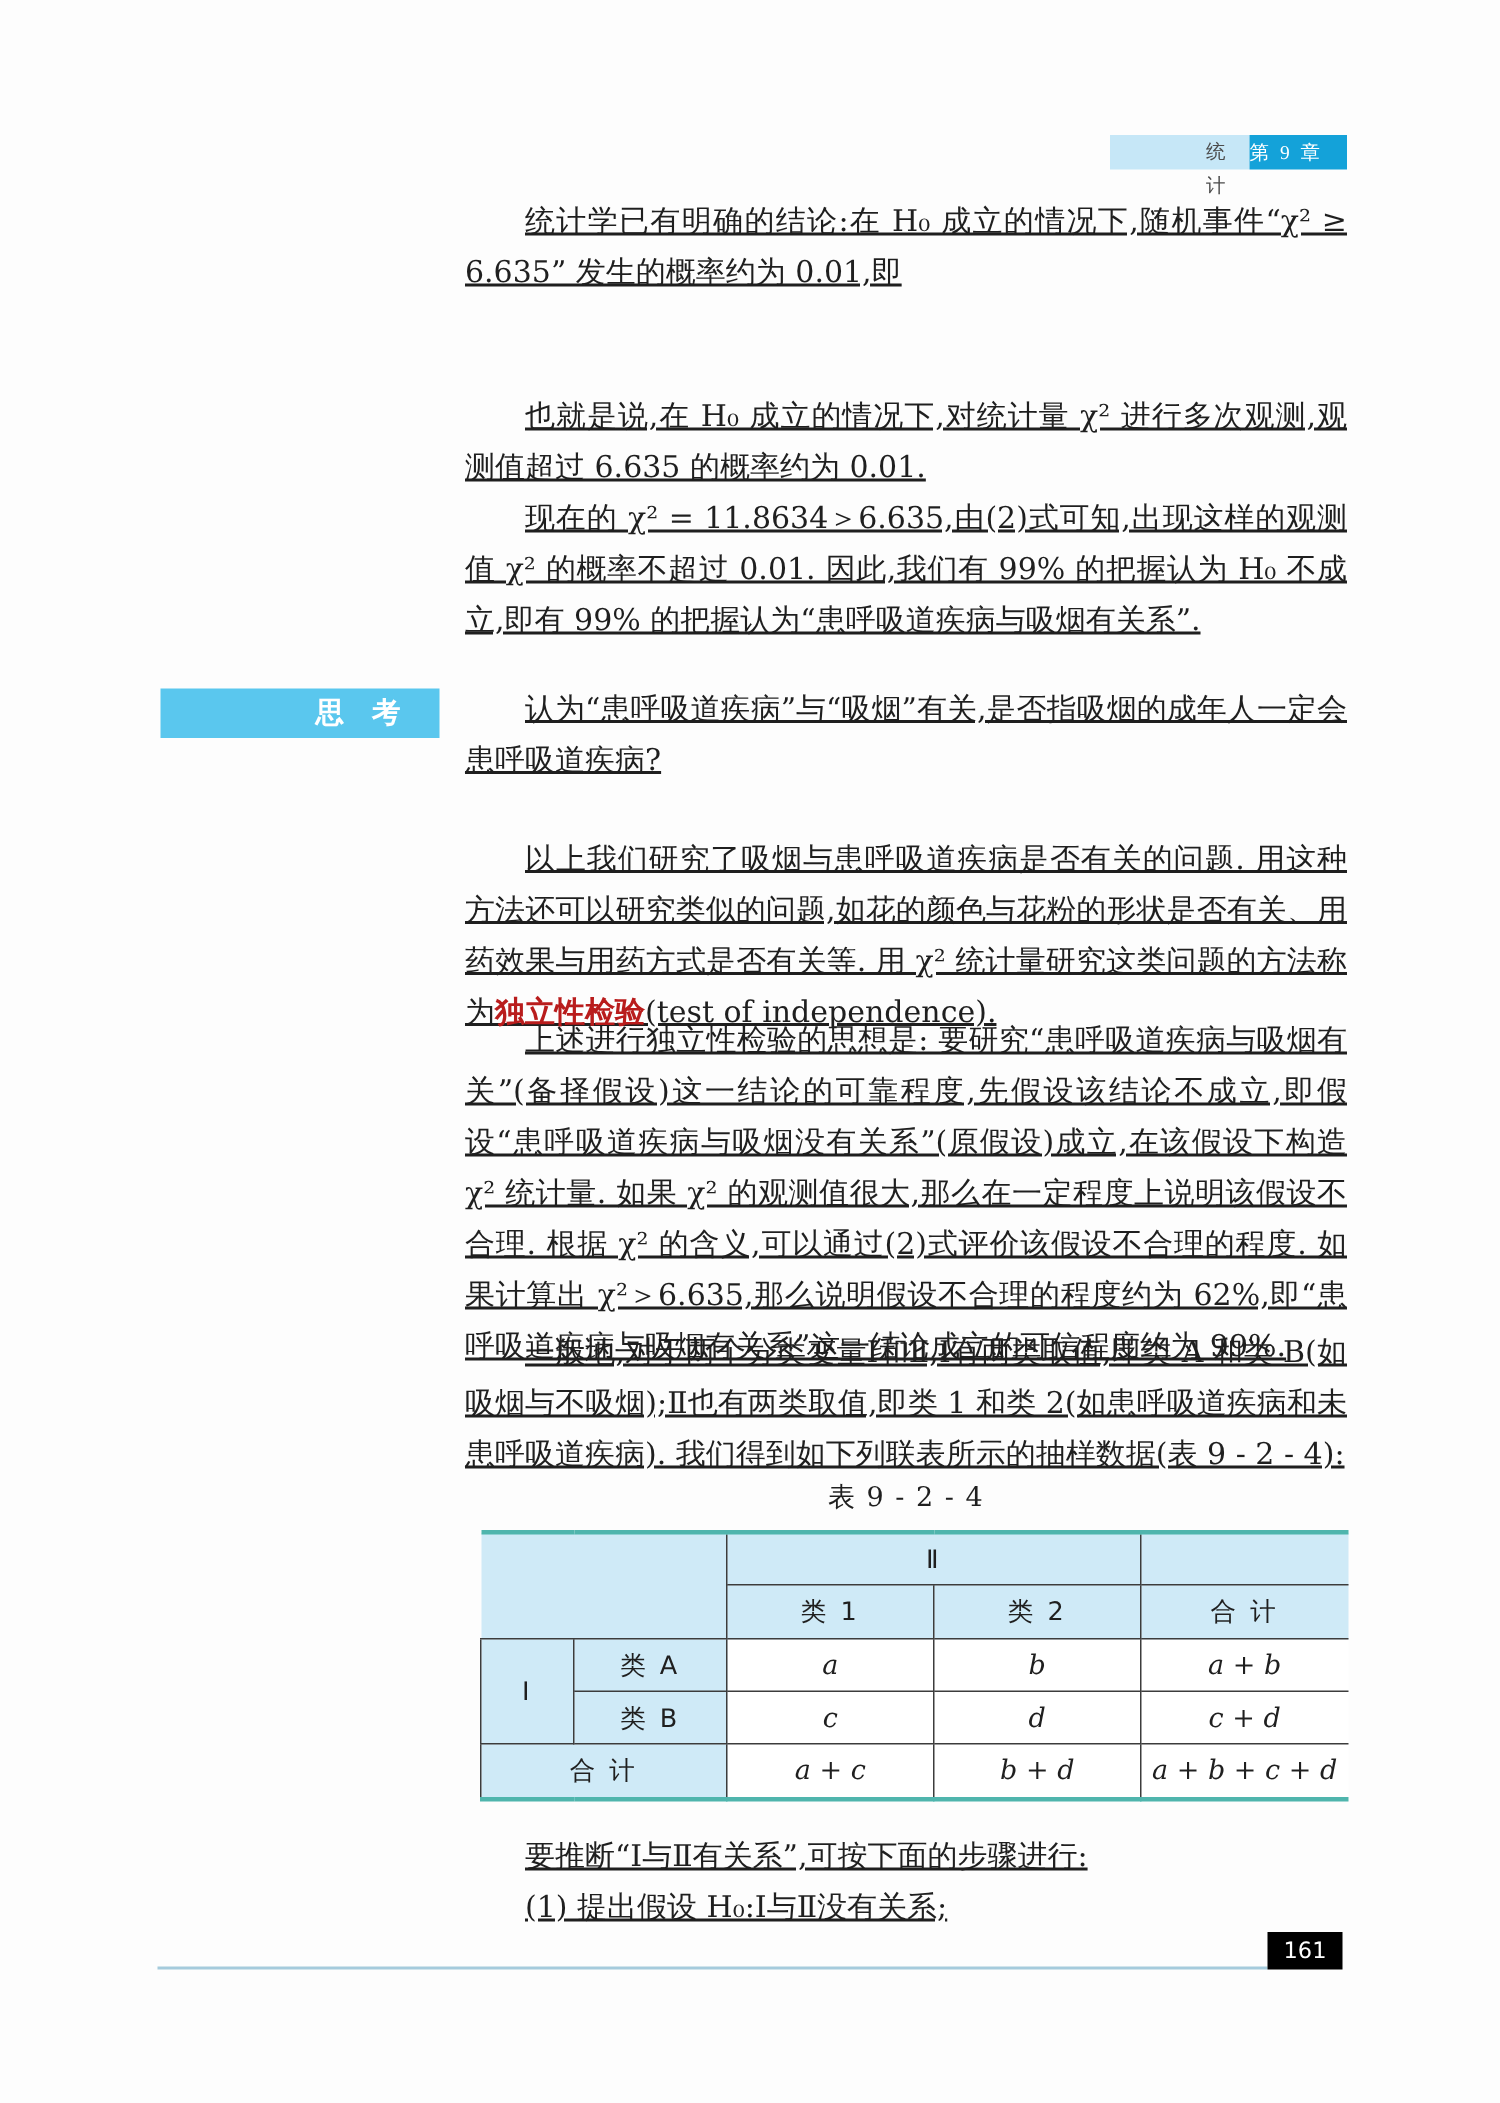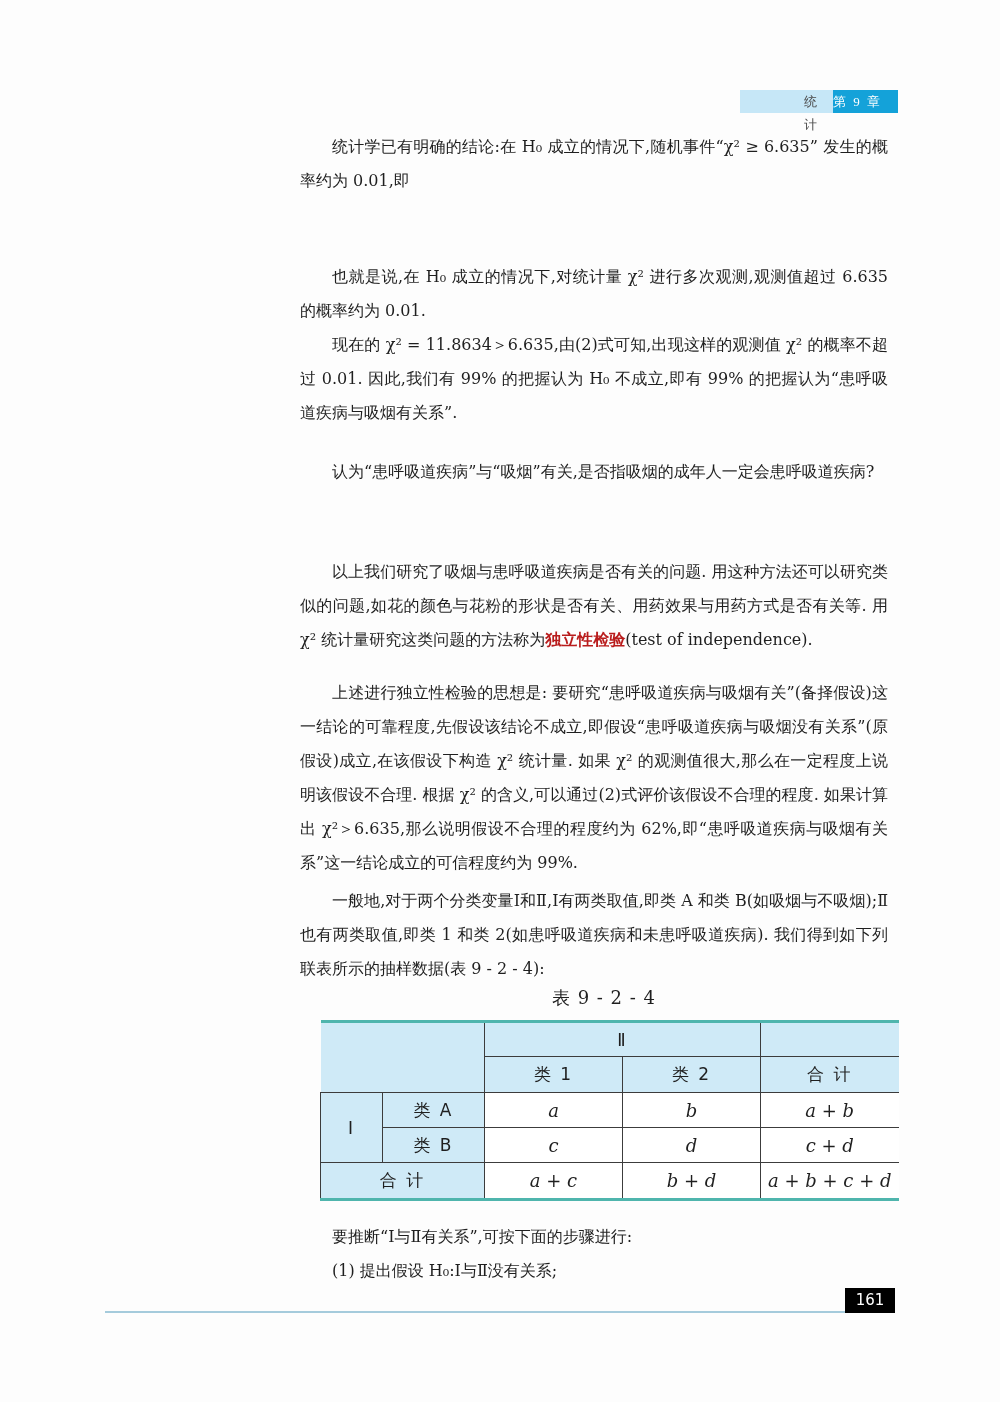--- a/index.html
+++ b/index.html
@@ -21,24 +21,25 @@
   }
   .hdr-chapter{
     position:absolute;left:833px;top:90px;width:65px;height:23px;
     background:#14a2d9;color:#ffffff;
     font-family:Liberation Serif, serif;
     font-size:13px;line-height:23px;text-align:left;letter-spacing:2px;
   }
 
   
   .para{
-    position:absolute;left:300px;width:588px;
-    font-size:16px;line-height:34px;
+    position:absolute;left:310px;width:588px;
+    font-size:20px;line-height:34px;
     text-align:justify;text-indent:2em;
     margin:0;
+    text-decoration:underline;
   }
   .term{color:#b91c1c;font-weight:bold;}
 
   
   .formula{position:absolute;left:310px;width:588px;height:34px;font-size:20px;line-height:34px;}
   .formula-body{display:block;text-align:center;}
   .formula-lhs{font-style:italic;}
   .formula-tag{position:absolute;right:0;top:0;}
 
   
@@ -92,20 +93,21 @@
   <div class="hdr-subject">统 计</div>
   <div class="hdr-chapter">第 9 章</div>
 
   <p class="para" style="top:130px">统计学已有明确的结论:在 H₀ 成立的情况下,随机事件“χ² ≥ 6.635” 发生的概率约为 0.01,即</p>
 
 
   <p class="para" style="top:260px">也就是说,在 H₀ 成立的情况下,对统计量 χ² 进行多次观测,观测值超过 6.635 的概率约为 0.01.</p>
 
   <p class="para" style="top:328px">现在的 χ² = 11.8634＞6.635,由(2)式可知,出现这样的观测值 χ² 的概率不超过 0.01. 因此,我们有 99% 的把握认为 H₀ 不成立,即有 99% 的把握认为“患呼吸道疾病与吸烟有关系”.</p>
 
+  <div class="think-box">思 考</div>
   <p class="para" style="top:455px">认为“患呼吸道疾病”与“吸烟”有关,是否指吸烟的成年人一定会患呼吸道疾病?</p>
 
   <p class="para" style="top:555px"><span>以上我们研究了吸烟与患呼吸道疾病是否有关的问题. 用这种方法还可以研究类似的问题,如花的颜色与花粉的形状是否有关、用药效果与用药方式是否有关等. 用 χ² 统计量研究这类问题的方法称为</span><span class="term">独立性检验</span><span>(test of independence).</span></p>
 
   <p class="para" style="top:676px">上述进行独立性检验的思想是: 要研究“患呼吸道疾病与吸烟有关”(备择假设)这一结论的可靠程度,先假设该结论不成立,即假设“患呼吸道疾病与吸烟没有关系”(原假设)成立,在该假设下构造 χ² 统计量. 如果 χ² 的观测值很大,那么在一定程度上说明该假设不合理. 根据 χ² 的含义,可以通过(2)式评价该假设不合理的程度. 如果计算出 χ²＞6.635,那么说明假设不合理的程度约为 62%,即“患呼吸道疾病与吸烟有关系”这一结论成立的可信程度约为 99%.</p>
 
   <p class="para" style="top:884px">一般地,对于两个分类变量Ⅰ和Ⅱ,Ⅰ有两类取值,即类 A 和类 B(如吸烟与不吸烟);Ⅱ也有两类取值,即类 1 和类 2(如患呼吸道疾病和未患呼吸道疾病). 我们得到如下列联表所示的抽样数据(表 9 - 2 - 4):</p>
 
   <div class="tbl-caption">表 9 - 2 - 4</div>
 

